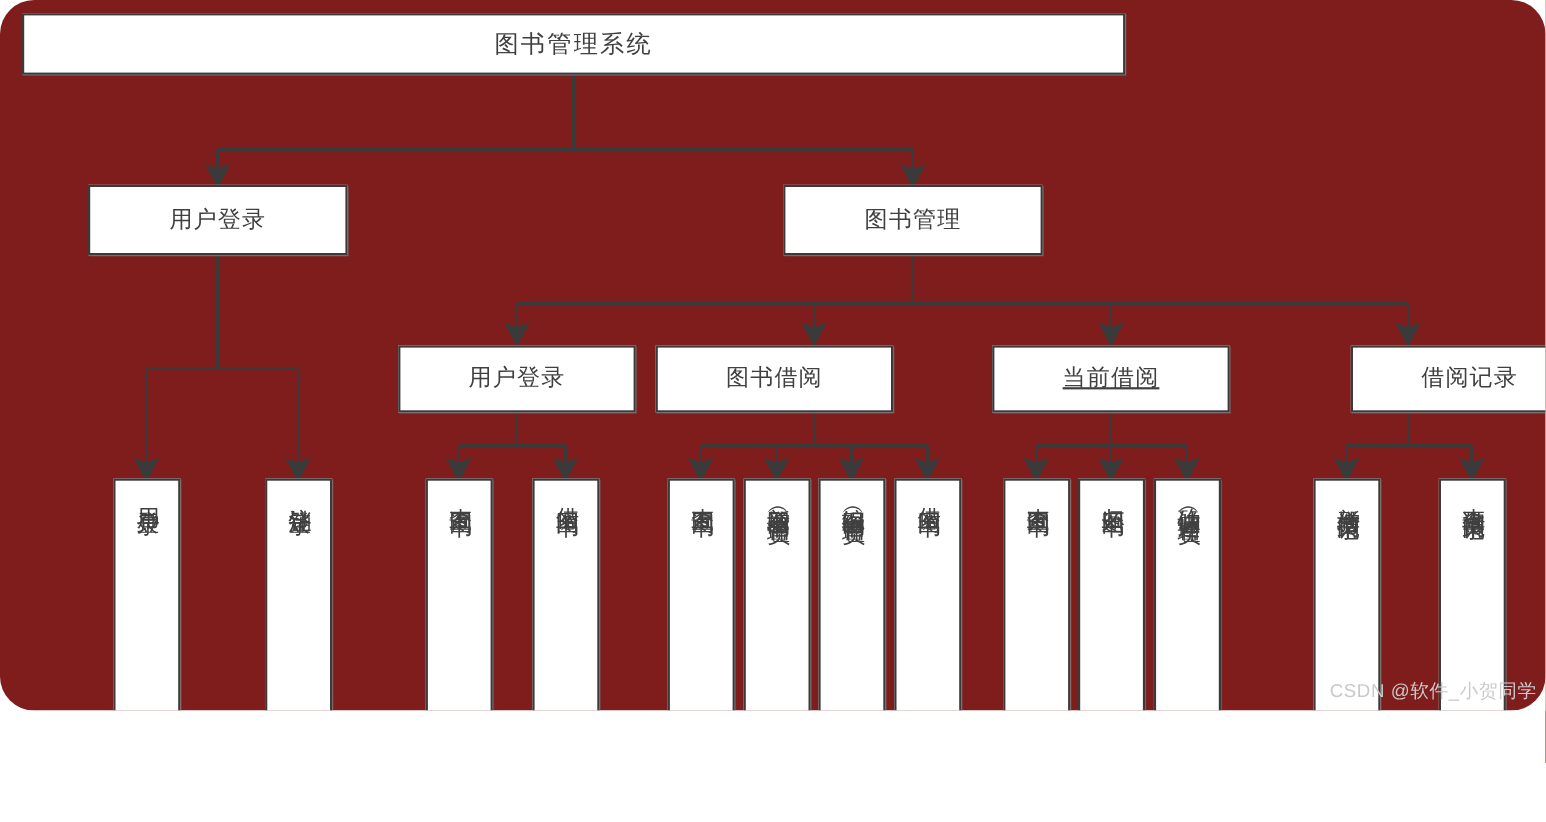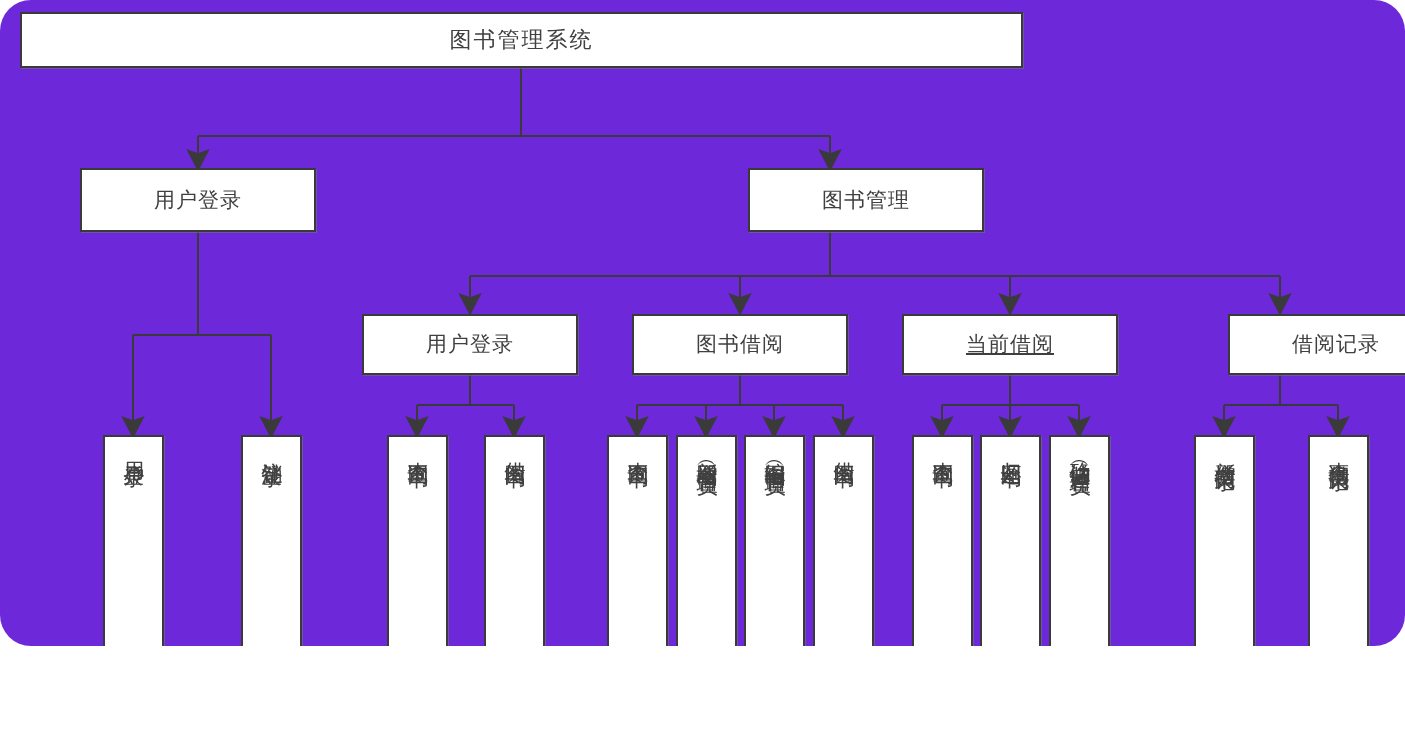--- a/index.html
+++ b/index.html
@@ -8,21 +8,21 @@
     padding: 0;
     background: #ffffff;
   }
   body {
     font-family: "Liberation Sans", "DejaVu Sans", sans-serif;
   }
   #diagram-root {
     position: relative;
     width: 1405px;
     height: 646px;
-    background: #6d28d9;
+    background: #7f1d1d;
     overflow: hidden;
     border-radius: 31px;
   }
   #edge-layer {
     position: absolute;
     left: 0;
     top: 0;
     width: 1405px;
     height: 747px;
     pointer-events: none;
@@ -133,28 +133,28 @@
     </g>
   </svg>
 
   <div class="node horiz" id="root-node" style="left:20px; top:12px; width:1003px; height:56px;">
     <span class="node-label">图书管理系统</span>
   </div>
 
   <div class="node horiz" style="left:80px; top:168px; width:236px; height:64px;">
     <span class="node-label">用户登录</span>
   </div>
-  <div class="node horiz" style="left:748px; top:168px; width:236px; height:64px;">
+  <div class="node horiz" style="left:712px; top:168px; width:236px; height:64px;">
     <span class="node-label">图书管理</span>
   </div>
 
   <div class="node horiz" style="left:362px; top:314px; width:216px; height:61px;">
     <span class="node-label">用户登录</span>
   </div>
-  <div class="node horiz" style="left:632px; top:314px; width:216px; height:61px;">
+  <div class="node horiz" style="left:596px; top:314px; width:216px; height:61px;">
     <span class="node-label">图书借阅</span>
   </div>
   <div class="node horiz" style="left:902px; top:314px; width:216px; height:61px;text-decoration:underline;">
     <span class="node-label">当前借阅</span>
   </div>
   <div class="node horiz" style="left:1228px; top:314px; width:216px; height:61px;">
     <span class="node-label">借阅记录</span>
   </div>
 
   <div class="node vert" style="left:103px; top:435px; width:61px; height:299px;">
@@ -194,14 +194,15 @@
     <span class="node-label">确认归还（管理员）</span>
   </div>
 
   <div class="node vert" style="left:1194px; top:435px; width:61px; height:299px;">
     <span class="node-label">新增借阅记录</span>
   </div>
   <div class="node vert" style="left:1308px; top:435px; width:61px; height:299px;">
     <span class="node-label">查询借阅记录</span>
   </div>
 
+  <div id="watermark">CSDN @软件_小贺同学</div>
 
 </div>
 
 </body></html>

